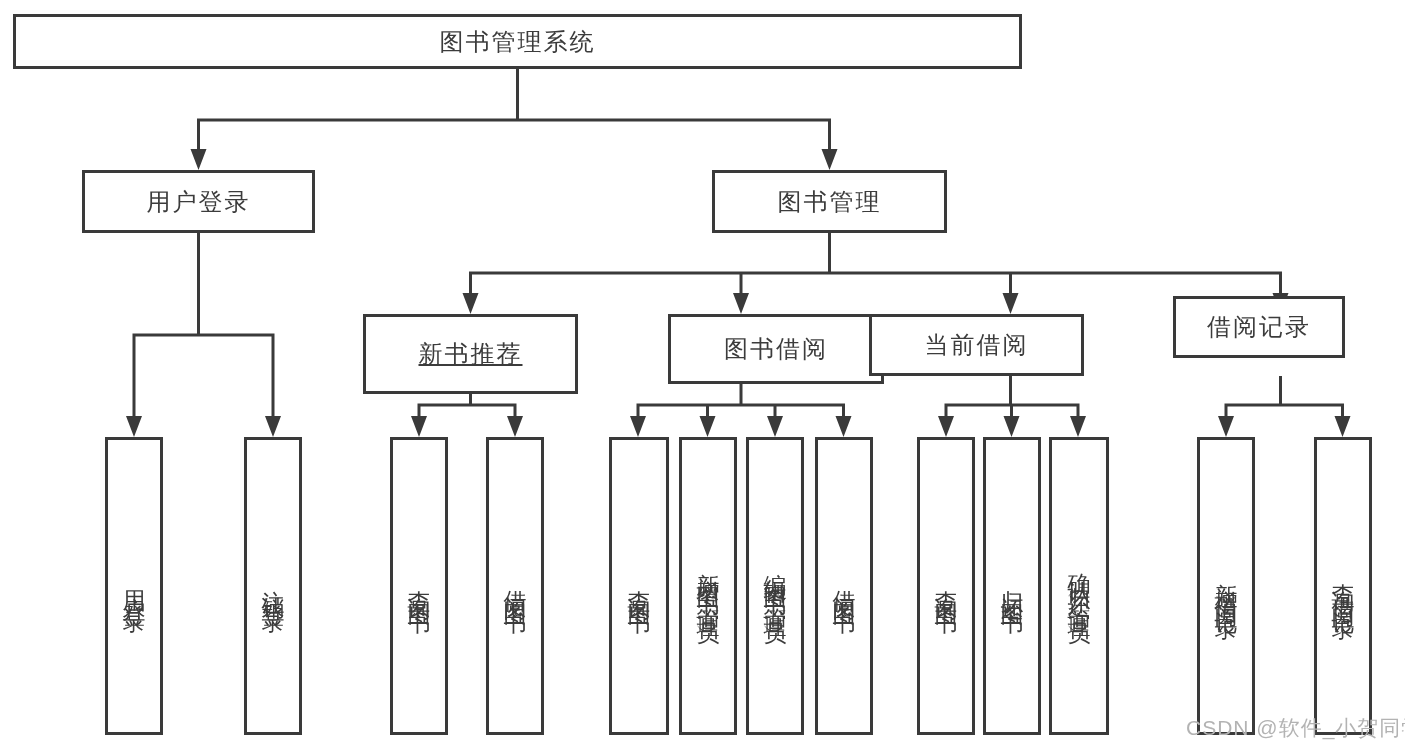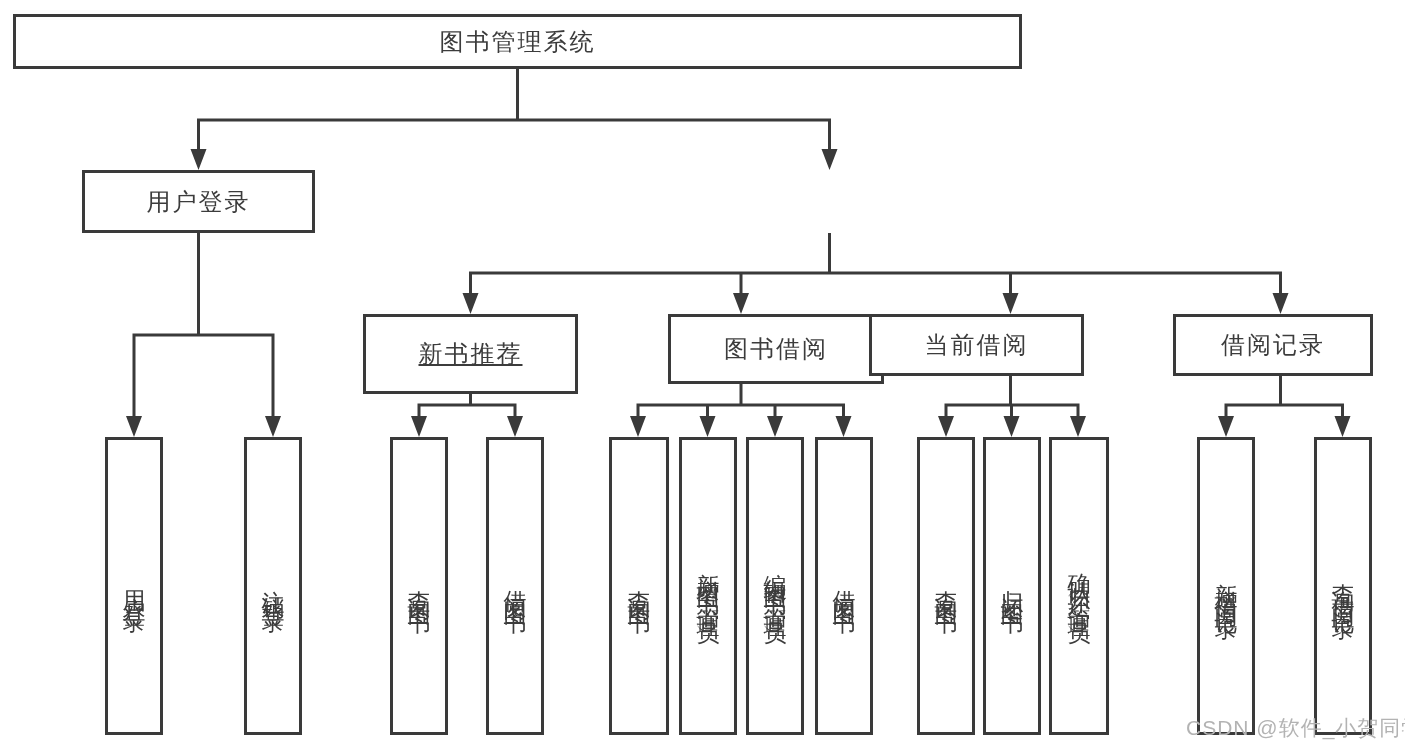--- a/index.html
+++ b/index.html
@@ -123,25 +123,26 @@
              M938 416 H954 L946 437 Z
              M1003.5 416 H1019.5 L1011.5 437 Z
              M1070 416 H1086 L1078 437 Z
              M1218 416 H1234 L1226 437 Z
              M1334.5 416 H1350.5 L1342.5 437 Z"></path>
   </svg>
 
   <div class="box" style="left:13px; top:14px; width:1009px; height:55px;">图书管理系统</div>
 
   <div class="box" style="left:82px; top:170px; width:233px; height:63px;">用户登录</div>
+  <div class="box" style="left:712px; top:170px; width:235px; height:63px;">图书管理</div>
 
   <div class="box" style="left:363px; top:314px; width:215px; height:80px;text-decoration:underline;">新书推荐</div>
   <div class="box" style="left:668px; top:314px; width:216px; height:70px;">图书借阅</div>
   <div class="box" style="left:869px; top:314px; width:215px; height:62px;">当前借阅</div>
-  <div class="box" style="left:1173px; top:314px; width:200px; height:62px;font-family:Liberation Serif, serif;">借阅记录</div>
+  <div class="box" style="left:1173px; top:296px; width:172px; height:62px;font-family:Liberation Serif, serif;">借阅记录</div>
 
   <div class="vbox" style="left:105px;">
     <span>用户登录</span>
   </div>
   <div class="vbox" style="left:244px;">
     <span>注销登录</span>
   </div>
 
   <div class="vbox" style="left:390px;">
     <span>查询图书</span>

